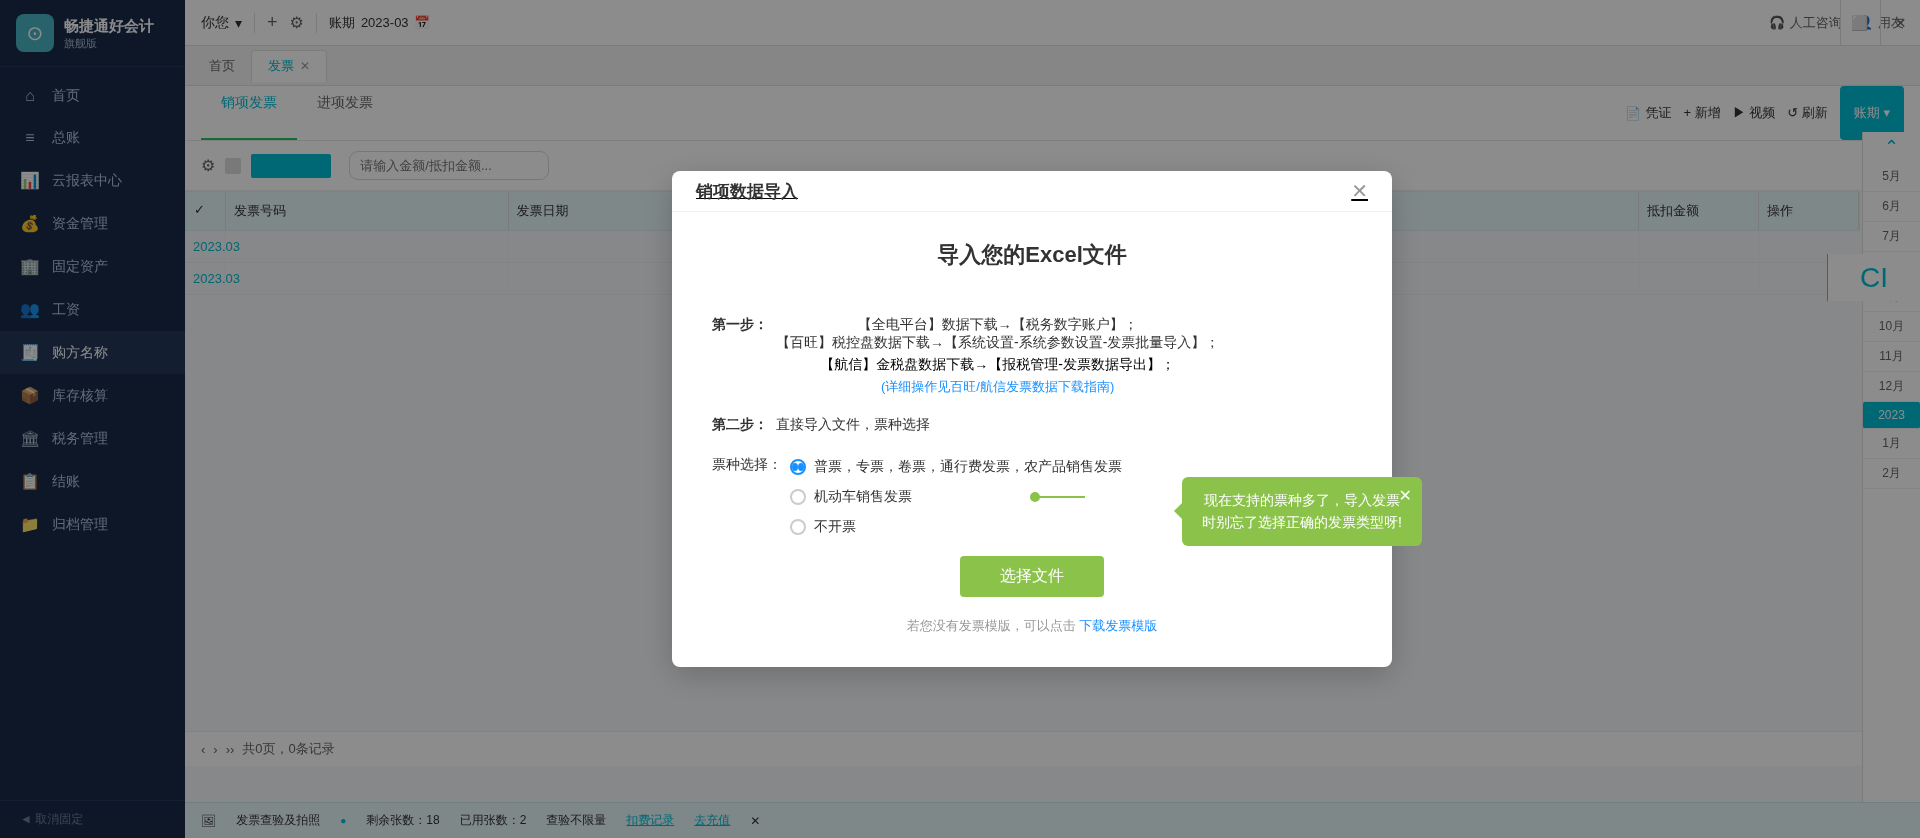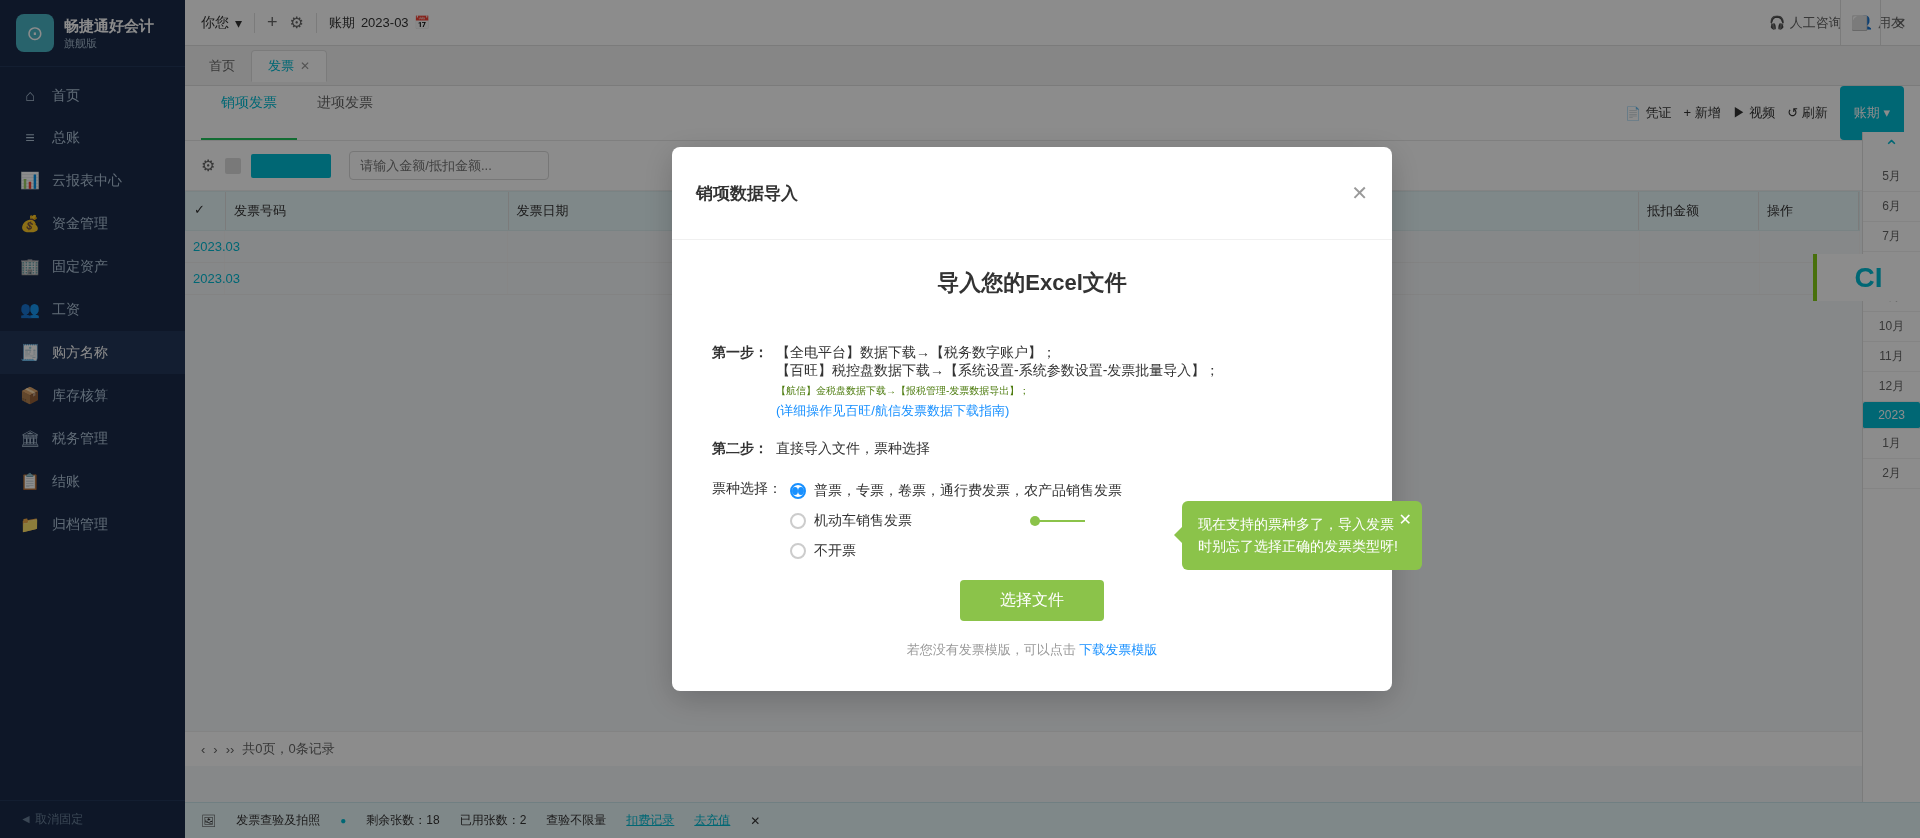--- a/index.html
+++ b/index.html
@@ -63,27 +63,27 @@
     .period-btn { background: #00bcd4; color: white; padding: 18px 14px; border-radius: 4px; font-size: 13px; cursor: pointer; display: flex; align-items: center; gap: 4px; }
 
     
     .pagination { display: flex; align-items: center; gap: 8px; padding: 8px 16px; background: white; border-top: 1px solid #e0e0e0; font-size: 13px; color: #666; }
 
     
     .overlay { position: fixed; top: 0; left: 0; right: 0; bottom: 0; background: rgba(0,0,0,0.45); z-index: 100; }
 
     
     .modal { position: fixed; top: 50%; left: 50%; transform: translate(-40%, -50%); width: 720px; background: white; border-radius: 8px; z-index: 101; box-shadow: 0 8px 32px rgba(0,0,0,0.2); }
-    .modal-header { padding: 34px 24px; border-bottom: 1px solid #f0f0f0; display: flex; align-items: flex-end; justify-content: space-between; }
+    .modal-header { padding: 8px 24px; border-bottom: 1px solid #f0f0f0; display: flex; align-items: flex-end; justify-content: space-between; text-decoration: underline; }
     .modal-title { font-size: 17px; font-weight: 600; color: #333; }
     .modal-close { font-size: 20px; color: #999; cursor: pointer; }
     .modal-body { padding: 28px 40px 32px; }
     .modal-main-title { text-align: center; font-size: 22px; font-weight: 600; color: #333; margin-bottom: 46px; }
 
-    .step { margin-bottom: 20px; }
+    .step { margin-bottom: 20px; text-align: center; }
     .step-link { color: #1890ff; font-size: 13px; cursor: pointer; text-decoration: none; }
 
     .radio-group { display: flex; flex-direction: column; gap: 12px; margin-top: 4px; }
     .radio-item { display: flex; align-items: center; gap: 8px; font-size: 14px; color: #333; cursor: pointer; }
     .radio-circle { width: 16px; height: 16px; border-radius: 50%; border: 2px solid #ccc; display: flex; align-items: center; justify-content: center; flex-shrink: 0; }
     .radio-circle.checked { border-color: #1890ff; }
     .radio-circle.checked::after { content: ''; width: 8px; height: 8px; border-radius: 50%; background: #1890ff; }
 
     .btn-select-file { background: #8bc34a; color: white; border: none; padding: 10px 40px; border-radius: 4px; font-size: 16px; cursor: pointer; margin: 20px auto 0; display: block; }
     .modal-footer-text { text-align: center; font-size: 13px; color: #999; margin-top: 20px; }
@@ -99,21 +99,21 @@
     .up-arrow { color: #00bcd4; }
     
     .filter-row { display: flex; align-items: center; gap: 10px; padding: 10px 16px; background: white; border-bottom: 1px solid #eee; }
     .icon-gear { color: #666; font-size: 16px; cursor: pointer; }
     .icon-square { width: 16px; height: 16px; background: #ddd; border-radius: 2px; cursor: pointer; }
 
     .window-controls { position: absolute; right: 0; top: 0; display: flex; align-items: center; gap: 0; }
     .win-btn { width: 40px; height: 46px; display: flex; align-items: center; justify-content: center; cursor: pointer; font-size: 14px; color: #666; border-left: 1px solid #e0e0e0; }
     
     
-    .ci-badge { position: absolute; right: 0; top: 168px; width: 107px; height: 47px; background: white; display: flex; align-items: center; justify-content: center; font-size: 28px; font-weight: bold; color: #00bcd4; border-left: 4px solid #84cc16; z-index: 5; }
+    .ci-badge { position: absolute; right: 0; top: 168px; width: 93px; height: 47px; background: white; display: flex; align-items: center; justify-content: center; font-size: 28px; font-weight: normal; color: #00bcd4; border-left: 1px solid #84cc16; z-index: 5; }
   </style>
 </head>
 <body>
 
 <div class="overlay"></div>
 
 <div class="app-wrapper">
 
   <div class="sidebar">
     <div class="sidebar-logo">
@@ -235,21 +235,21 @@
             <span>↺ 刷新</span>
           </div>
           <div class="period-btn">账期 ▾</div>
         </div>
       </div>
 
       <div class="filter-row">
         <span class="icon-gear">⚙</span>
         <div class="icon-square"></div>
         <div style="width:80px;height:24px;background:#00bcd4;border-radius:2px;"></div>
-        <input class="filter-input" style="margin-left: 8px;" placeholder="请输入金额/抵扣金额...">
+        <input class="filter-input" style="margin-left: 8px; border-radius: 9px;" placeholder="请输入金额/抵扣金额...">
       </div>
 
       <div style="margin: 0; overflow: hidden; position: relative; flex:1; padding-right: 60px;">
         <div style="display:grid; grid-template-columns: 40px 1fr 1fr 1fr 1fr 1fr 120px 100px; background:#e8f7f9; border: 1px solid #ddeef0; font-size:13px; font-weight:500;">
           <div class="th">✓</div>
           <div class="th">发票号码</div>
           <div class="th">发票日期</div>
           <div class="th">购方名称</div>
           <div class="th">金额</div>
           <div class="th">税额</div>
@@ -325,21 +325,21 @@
   </div>
   <div class="modal-body">
     <div class="modal-main-title">导入您的Excel文件</div>
 
     <div class="step">
       <div style="display:flex; gap:8px;">
         <span style="font-weight:600;color:#333;white-space:nowrap;">第一步：</span>
         <div>
           <div style="font-size:14px;color:#333;margin-bottom:0;">【全电平台】数据下载→【税务数字账户】；</div>
           <div style="font-size:14px;color:#333;margin-bottom:4px;">【百旺】税控盘数据下载→【系统设置-系统参数设置-发票批量导入】；</div>
-          <div style="font-size:10px;color:#4d7c0f;margin-bottom:4px;">【航信】金税盘数据下载→【报税管理-发票数据导出】；</div>
+          <div style="font-size:14px;color:#000000;margin-bottom:4px;">【航信】金税盘数据下载→【报税管理-发票数据导出】；</div>
           <a class="step-link">(详细操作见百旺/航信发票数据下载指南)</a>
         </div>
       </div>
     </div>
 
     <div class="step">
       <div style="display:flex; gap:8px;">
         <span style="font-weight:600;color:#333;white-space:nowrap;">第二步：</span>
         <span style="font-size:14px;color:#333;">直接导入文件，票种选择</span>
       </div>

